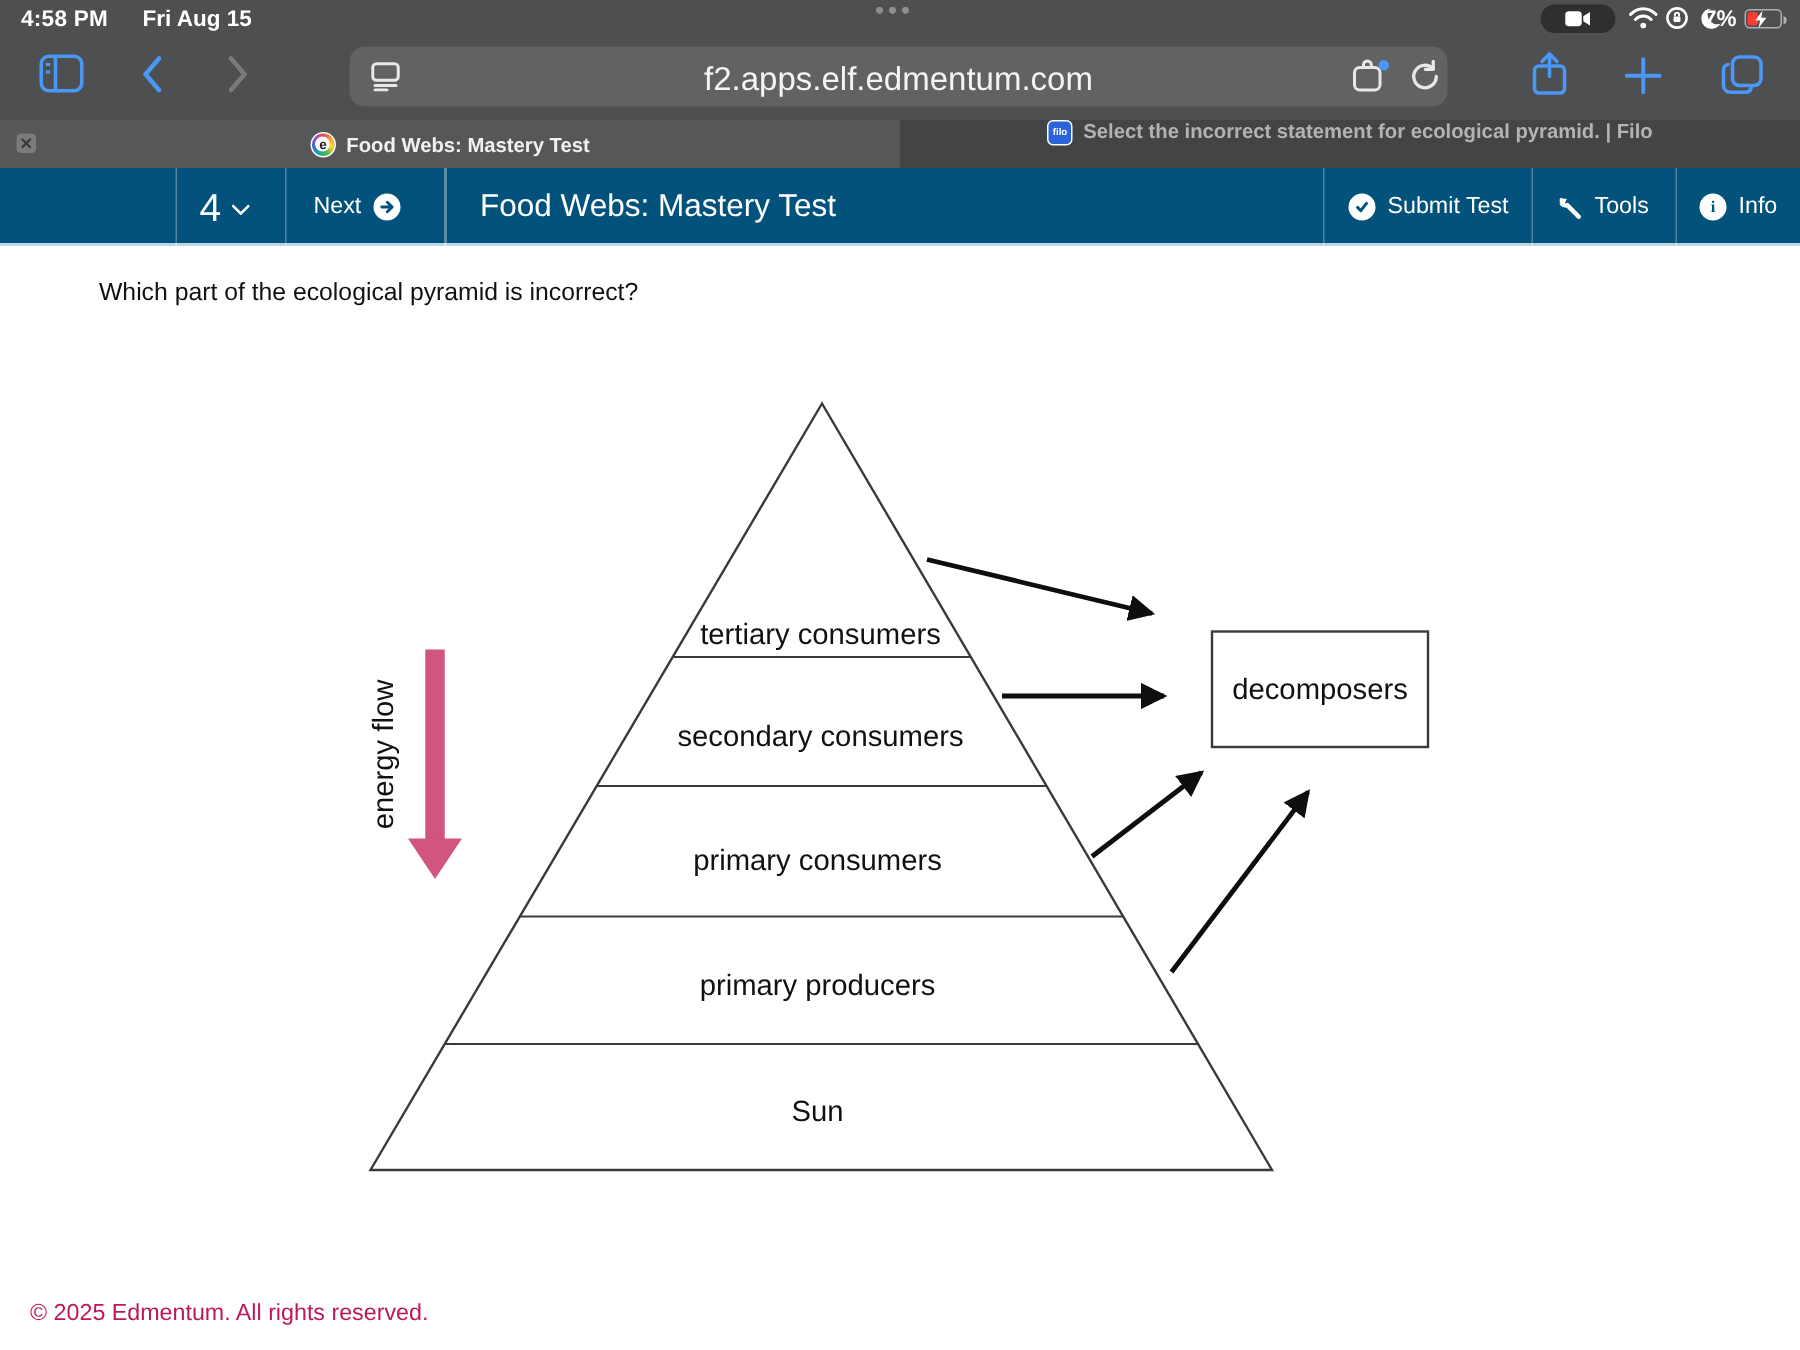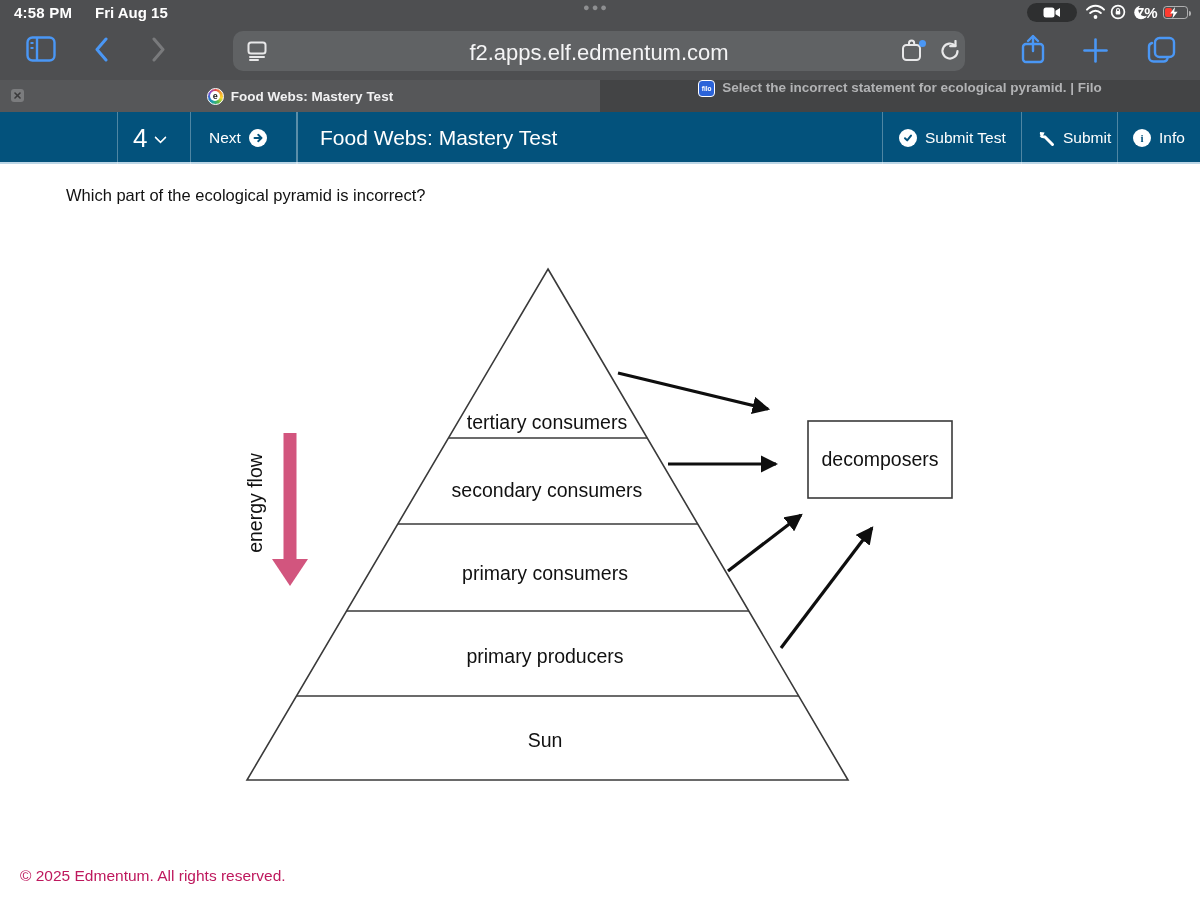--- a/index.html
+++ b/index.html
@@ -187,21 +187,21 @@
       </span>
       <span>Submit Test</span>
     </div>
     <div class="nav-div" style="left:1021px"></div>
     <div class="nav-item" style="left:1038px">
       <svg width="17" height="17" viewBox="0 0 17 17">
         <path d="M6.8 6.8 L14.5 14.5" stroke="#fff" stroke-width="3" stroke-linecap="round"></path>
         <path d="M2 2 a4.4 4.4 0 0 0 5.6 5.6 L5.3 5.3 L6.6 2.6 Z" fill="#fff"></path>
         <path d="M1.6 5.9 a4.6 4.6 0 0 0 5.2 2.2 L4 5 Z" fill="#fff"></path>
       </svg>
-      <span>Submit</span>
+      <span>Tools</span>
     </div>
     <div class="nav-div" style="left:1117px"></div>
     <div class="nav-item" style="left:1133px">
       <span class="circle-ic">
         <span style="color:#03527c; font-size:11px; font-weight:700; font-family:'Liberation Serif',serif;">i</span>
       </span>
       <span>Info</span>
     </div>
   </div>
 

